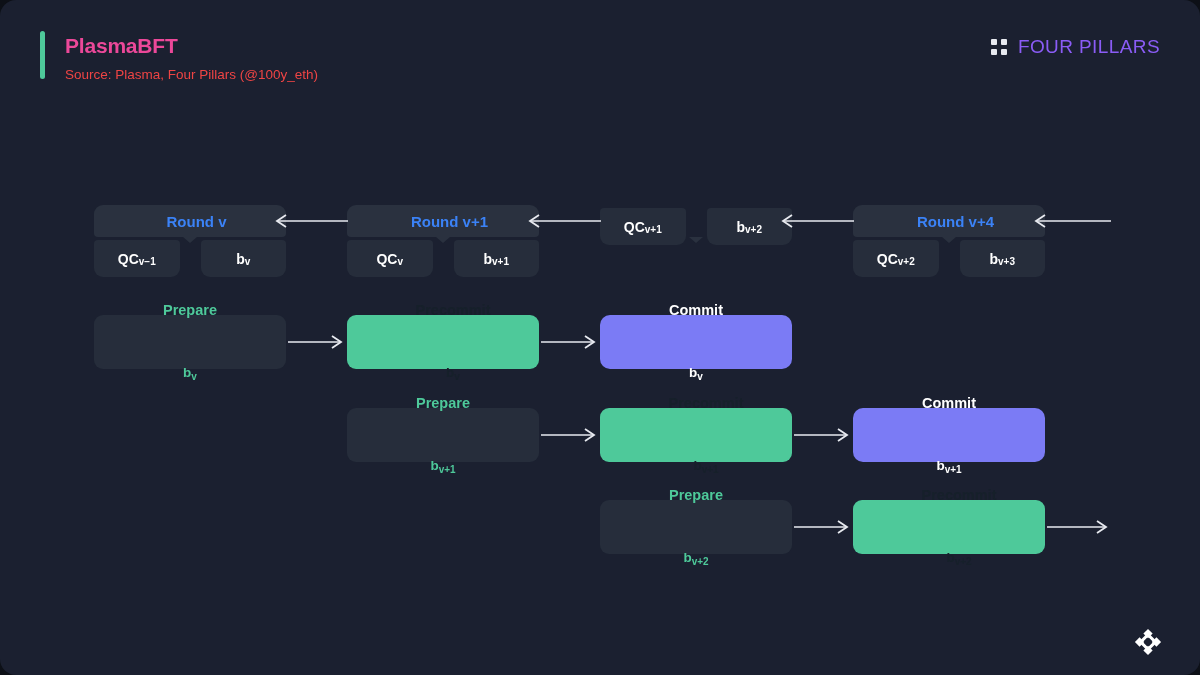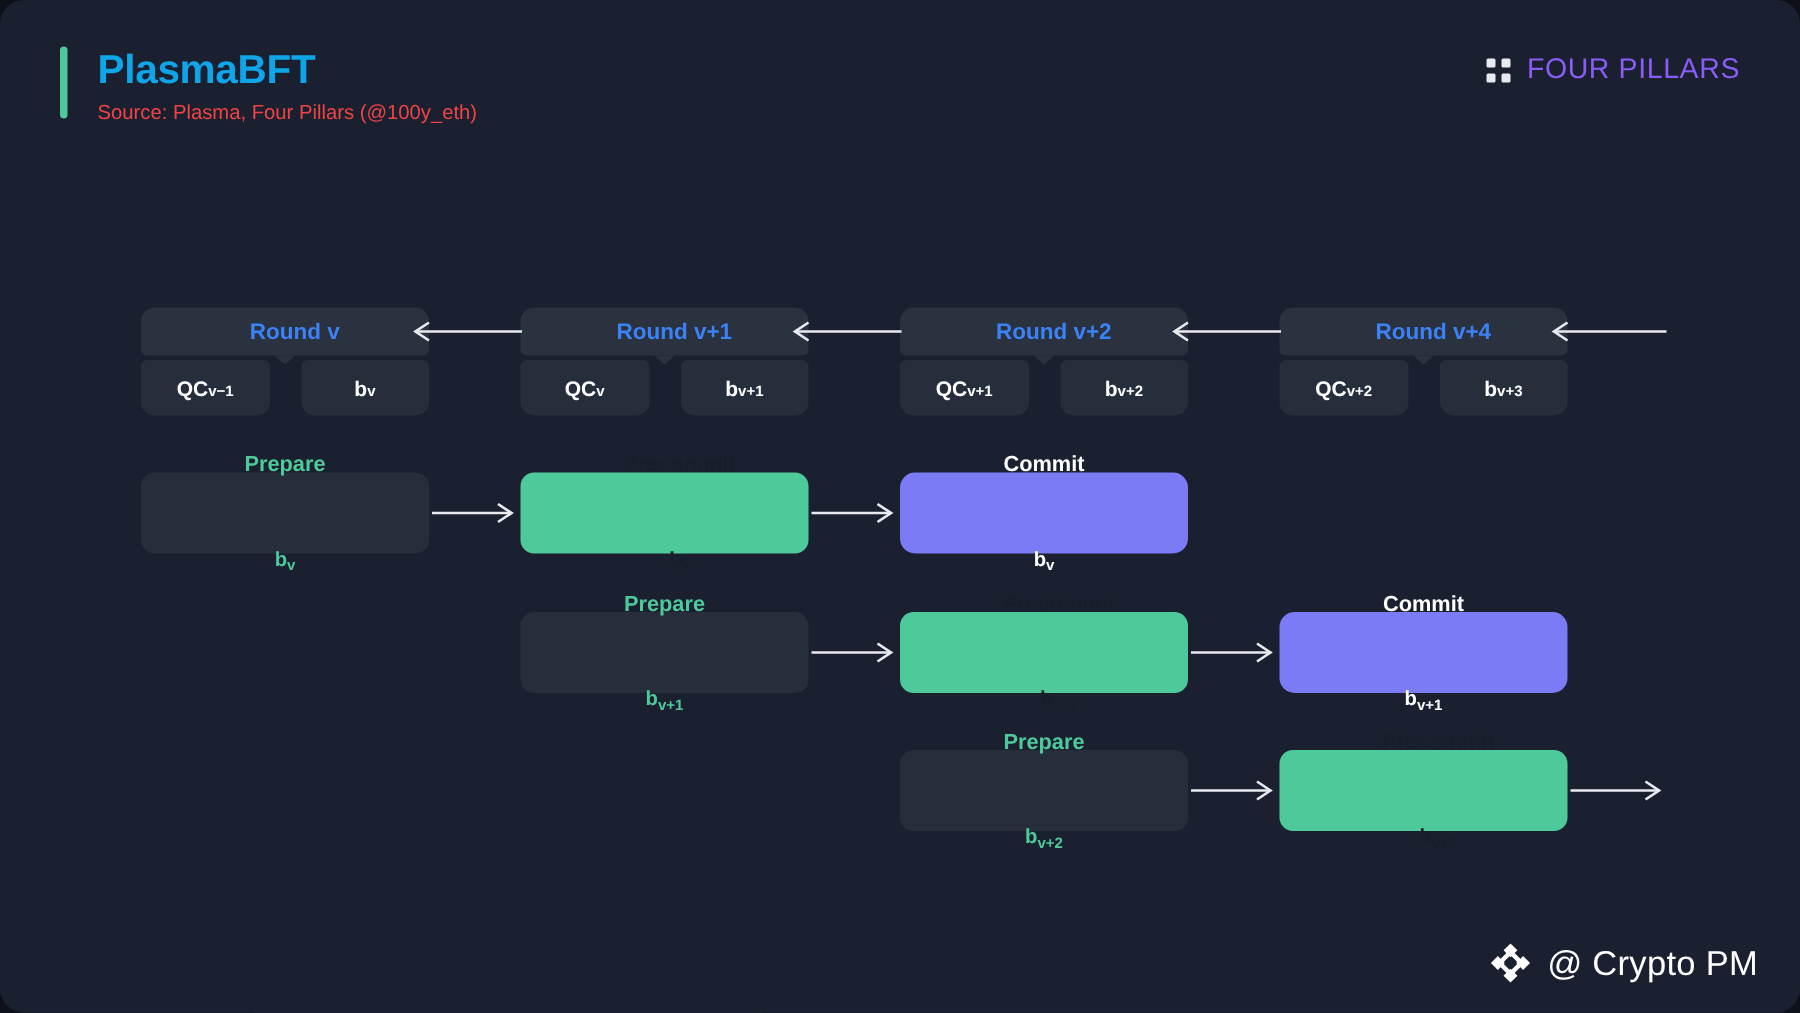--- a/index.html
+++ b/index.html
@@ -14,21 +14,21 @@
     left: 0; top: 0;
     width: 1200px; height: 675px;
     background: #1b2030;
     border-radius: 16px;
     overflow: hidden;
   }
 
   
   #header { position: absolute; left: 40px; top: 31px; display: flex; align-items: flex-start; }
   #accent-bar { width: 5px; height: 48px; background: #4ec99a; border-radius: 3px; margin-right: 20px; }
-  #title { font-size: 27px; font-weight: bold; color: #0ea5e9; letter-spacing: -0.2px; line-height: 30px; }
+  #title { font-size: 21px; font-weight: bold; color: #ec4899; letter-spacing: -0.2px; line-height: 30px; }
   #source { font-size: 13.5px; color: #ef4444; margin-top: 6px; line-height: 16px; }
 
   #brand { position: absolute; right: 40px; top: 36px; display: flex; align-items: center; }
   #brand-dots { display: grid; grid-template-columns: 6px 6px; grid-template-rows: 6px 6px; gap: 4px; margin-right: 11px; }
   #brand-dots span { width: 6px; height: 6px; background: #e8eaf0; border-radius: 1px; display: block; }
   #brand-text { font-size: 19px; font-weight: normal; color: #8b5cf6; letter-spacing: 0.4px; }
 
   
   .round-box { position: absolute; width: 192px; }
   .round-head {
@@ -118,21 +118,20 @@
           <sub>v</sub>
         </div>
       <div class="round-cell">
           <span>b</span>
           <sub>v+1</sub>
         </div>
     </div>
   </div>
 
   <div class="round-box" style="left:600px; top:205px;">
-    <div class="round-head">Round v+2</div>
     <div class="round-notch"></div>
     <div class="round-cells">
       <div class="round-cell">
           <span>QC</span>
           <sub>v+1</sub>
         </div>
       <div class="round-cell">
           <span>b</span>
           <sub>v+2</sub>
         </div>
@@ -253,16 +252,15 @@
   <div id="watermark">
     <svg id="watermark-logo" viewBox="0 0 32 32">
       <g fill="#ffffff">
         <rect x="12.5" y="3.5" width="7" height="7" transform="rotate(45 16 7)"></rect>
         <rect x="12.5" y="21.5" width="7" height="7" transform="rotate(45 16 25)"></rect>
         <rect x="3.5" y="12.5" width="7" height="7" transform="rotate(45 7 16)"></rect>
         <rect x="21.5" y="12.5" width="7" height="7" transform="rotate(45 25 16)"></rect>
         <rect x="10.5" y="10.5" width="11" height="11" transform="rotate(45 16 16)" fill="none" stroke="#ffffff" stroke-width="3.2"></rect>
       </g>
     </svg>
-    <div id="watermark-text">@ Crypto PM</div>
   </div>
 
 </div>
 
 </body></html>

